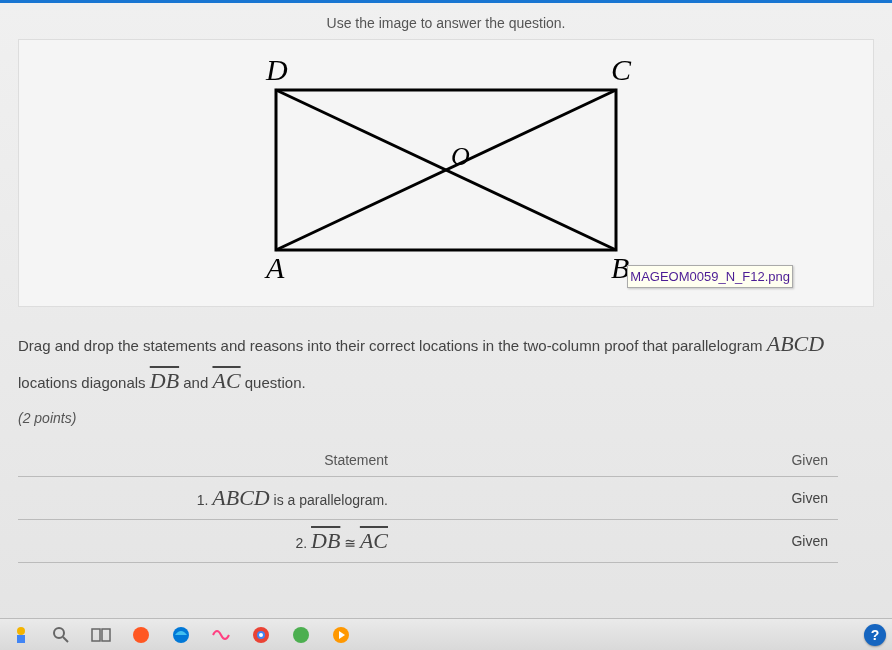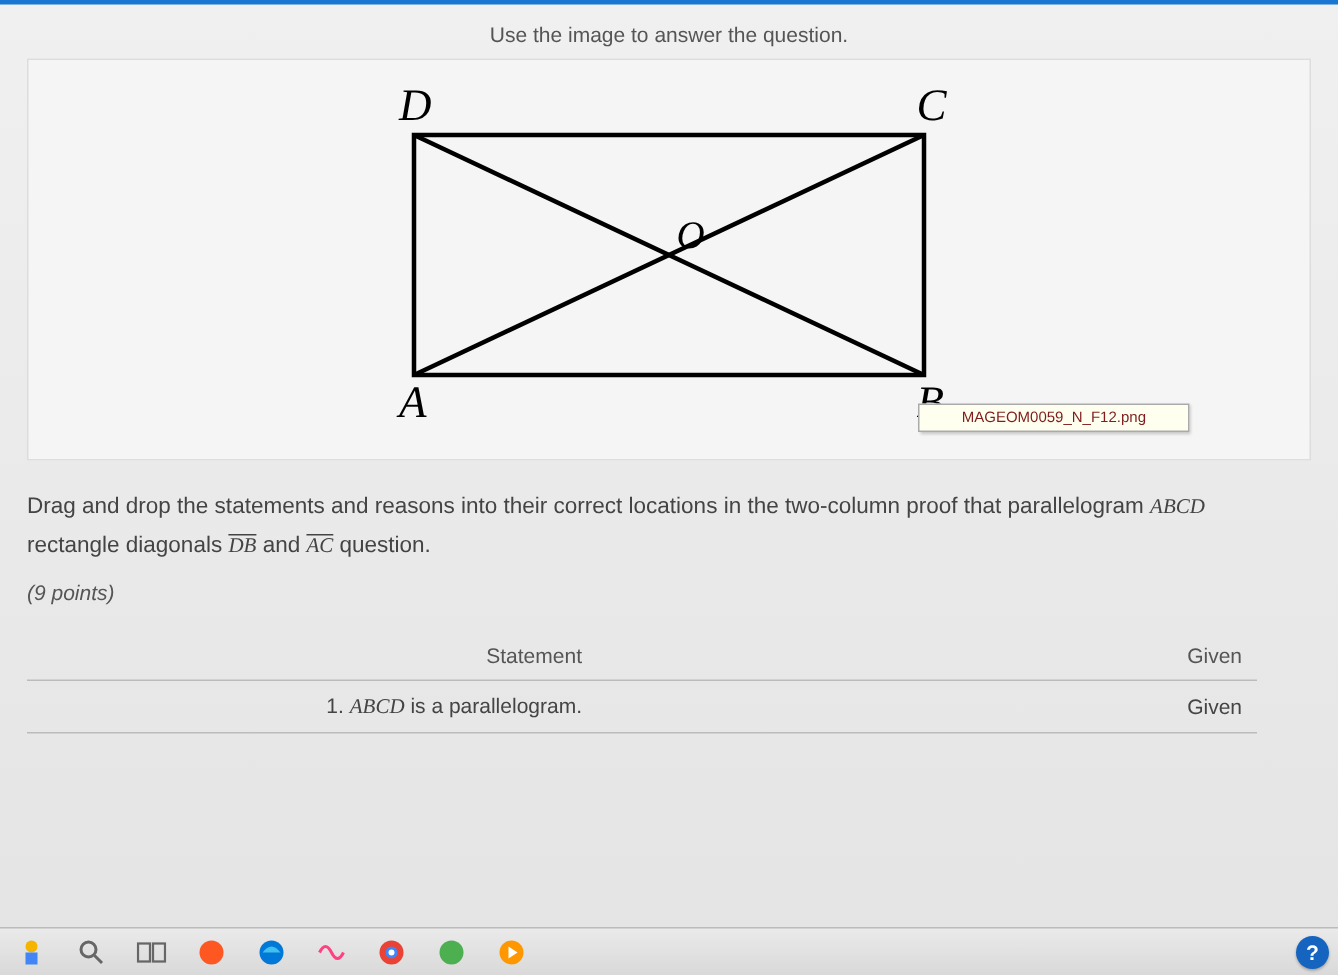--- a/index.html
+++ b/index.html
@@ -34,32 +34,32 @@
     .figure-svg {
       display: block;
       margin: 0 auto;
     }
     .tooltip {
       position: absolute;
       right: 80px;
       bottom: 18px;
       background: #fffff0;
       border: 1px solid #aaa;
-      padding: 3px 28px;
-      font-size: 10px;
-      color: #7f1d1d;
+      padding: 3px 2px;
+      font-size: 13px;
+      color: #4c1d95;
       box-shadow: 1px 1px 2px rgba(0,0,0,0.2);
     }
     .prompt-text {
       font-size: 15px;
       color: #444;
       line-height: 1.7;
       margin-bottom: 10px;
     }
-    .mathit { font-family: 'Times New Roman', serif; font-style: italic; font-size: 14px; }
+    .mathit { font-family: 'Times New Roman', serif; font-style: italic; font-size: 22px; }
     .overline { text-decoration: overline; }
     .points {
       font-style: italic;
       font-size: 14px;
       color: #555;
       margin-bottom: 18px;
     }
     .proof-table {
       width: 820px;
       border-collapse: collapse;
@@ -120,40 +120,47 @@
       <text x="395" y="30" font-family="Times New Roman" font-style="italic" font-size="30">C</text>
       <text x="50" y="228" font-family="Times New Roman" font-style="italic" font-size="30">A</text>
       <text x="395" y="228" font-family="Times New Roman" font-style="italic" font-size="30">B</text>
       <text x="235" y="115" font-family="Times New Roman" font-style="italic" font-size="26">O</text>
     </svg>
     <div class="tooltip">MAGEOM0059_N_F12.png</div>
   </div>
 
   <div class="prompt-text">
     <span>Drag and drop the statements and reasons into their correct locations in the two-column proof that parallelogram </span><span class="mathit">ABCD</span><br>
-    <span>rectangle diagonals </span><span class="mathit overline">DB</span><span> and </span><span class="mathit overline">AC</span><span> question.</span>
+    <span>locations diagonals </span><span class="mathit overline">DB</span><span> and </span><span class="mathit overline">AC</span><span> question.</span>
   </div>
 
-  <div class="points">(9 points)</div>
+  <div class="points">(2 points)</div>
 
   <table class="proof-table">
     <thead>
       <tr>
         <th class="statement-col">Statement</th>
         <th>Given</th>
       </tr>
     </thead>
     <tbody>
       <tr>
         <td>
           <span>1.</span>
           <span class="mathit">ABCD</span><span> is a parallelogram.</span>
         </td>
         <td>Given</td>
       </tr>
+      <tr>
+        <td>
+          <span>2.</span>
+          <span class="mathit overline">DB</span><span> ≅ </span><span class="mathit overline">AC</span>
+        </td>
+        <td>Given</td>
+      </tr>
     </tbody>
   </table>
 
   <div class="taskbar">
     <div class="tb-icon">
       <svg width="20" height="20" viewBox="0 0 20 20">
           <circle cx="10" cy="6" r="4" fill="#f4b400"></circle>
           <rect x="6" y="10" width="8" height="8" fill="#4285f4"></rect>
         </svg>
     </div>

